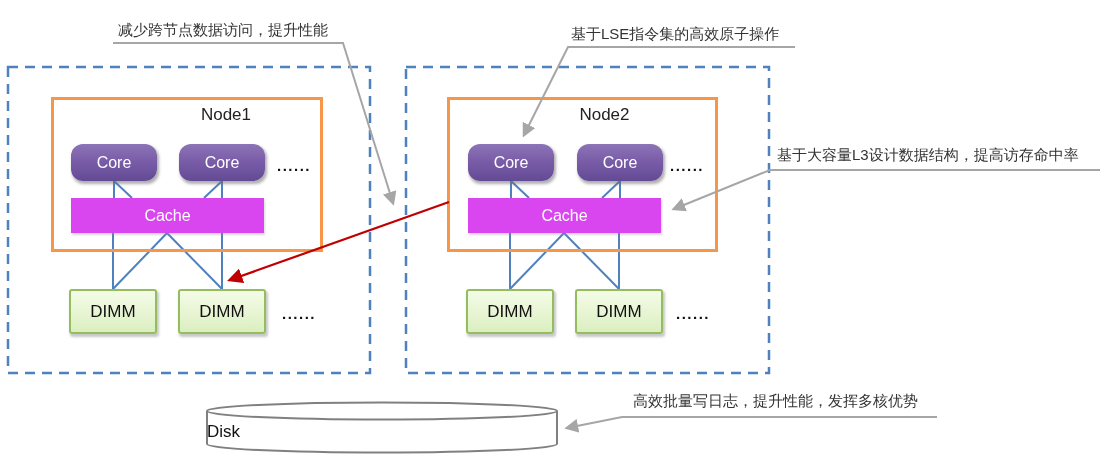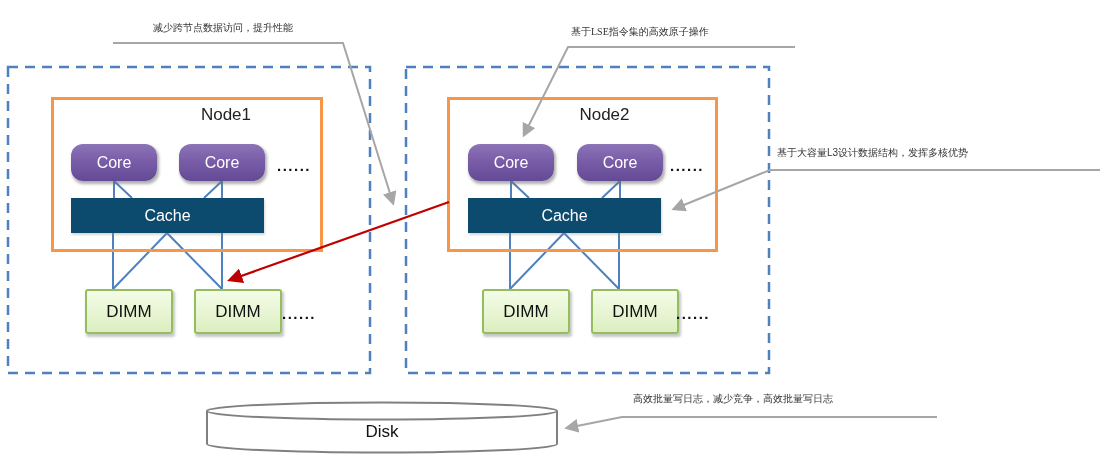--- a/index.html
+++ b/index.html
@@ -9,29 +9,29 @@
   #under-layer{z-index:0;}
   #over-layer{z-index:3;pointer-events:none;}
   .abs{position:absolute;box-sizing:border-box;}
   .orange-box{border:3px solid #F79646;background:transparent;z-index:1;}
   .node-title{z-index:2;font-size:17px;color:#222;text-align:center;white-space:nowrap;margin-left:39px;}
   .core{z-index:2;display:flex;align-items:center;justify-content:center;
         color:#fff;font-size:16px;border-radius:12px;
         background:linear-gradient(180deg,#8c74b7 0%,#7a5da8 45%,#634a95 100%);
         box-shadow:1.5px 2.5px 3px rgba(110,110,110,.55);}
   .cache{z-index:2;display:flex;align-items:center;justify-content:center;
-        color:#fff;font-size:16px;background:#0c4a6e;
+        color:#fff;font-size:16px;background:#d946ef;
         box-shadow:1px 2px 2px rgba(140,140,140,.35);}
   .dimm{z-index:2;display:flex;align-items:center;justify-content:center;
         color:#111;font-size:17px;border:2px solid #94BD5E;border-radius:3px;
         background:linear-gradient(180deg,#f4fbe8 0%,#e7f5d2 55%,#dbeec0 100%);
-        box-shadow:1.5px 2.5px 2.5px rgba(130,130,130,.45);margin-left:16px;}
+        box-shadow:1.5px 2.5px 2.5px rgba(130,130,130,.45);}
   .dots{z-index:2;font-size:15px;font-weight:700;color:#111;letter-spacing:1.5px;white-space:nowrap;}
-  .annotation{z-index:2;font-size:10px;color:#333;white-space:nowrap;}
-  .disk-label{z-index:2;font-size:17px;color:#111;text-align:center;}
+  .annotation{z-index:2;font-size:15px;color:#333;white-space:nowrap;}
+  .disk-label{z-index:2;font-size:17px;color:#111;}
 </style>
 </head>
 <body>
 
 <div id="stage">
 
   <svg id="under-layer" class="layer" viewBox="0 0 1107 468">
     <rect x="8" y="67" width="362" height="306" fill="none" stroke="#4E81BD" stroke-width="2.5" stroke-dasharray="10 7"></rect>
     <rect x="406" y="67" width="363" height="306" fill="none" stroke="#4E81BD" stroke-width="2.5" stroke-dasharray="10 7"></rect>
 
@@ -83,23 +83,23 @@
   <div class="abs core" style="left:577px;top:144px;width:86px;height:37px;">Core</div>
   <div class="abs dots" style="left:670px;top:157px;">......</div>
   <div class="abs cache" style="left:468px;top:198px;width:193px;height:35px;">Cache</div>
   <div class="abs dimm" style="left:466px;top:289px;width:88px;height:45px;">DIMM</div>
   <div class="abs dimm" style="left:575px;top:289px;width:88px;height:45px;">DIMM</div>
   <div class="abs dots" style="left:676px;top:305px;">......</div>
 
   <div class="abs disk-label" style="left:207px;top:422px;width:350px;">Disk</div>
 
   <div class="abs annotation" style="left:112px;top:21px;width:222px;text-align:center;">减少跨节点数据访问，提升性能</div>
-  <div class="abs annotation" style="left:571px;top:25px;font-family:Liberation Serif, serif;">基于LSE指令集的高效原子操作</div>
-  <div class="abs annotation" style="left:777px;top:146px;">基于大容量L3设计数据结构，发挥多核优势</div>
-  <div class="abs annotation" style="left:633px;top:392px;">高效批量写日志，减少竞争，高效批量写日志</div>
+  <div class="abs annotation" style="left:571px;top:25px;">基于LSE指令集的高效原子操作</div>
+  <div class="abs annotation" style="left:777px;top:146px;">基于大容量L3设计数据结构，提高访存命中率</div>
+  <div class="abs annotation" style="left:633px;top:392px;">高效批量写日志，提升性能，发挥多核优势</div>
 
   <svg id="over-layer" class="layer" viewBox="0 0 1107 468">
     <defs>
       <marker id="mgray" viewBox="0 0 10 10" refX="8" refY="5" markerWidth="7" markerHeight="7" orient="auto">
         <path d="M0,0 L10,5 L0,10 Z" fill="#A6A6A6"></path>
       </marker>
       <marker id="mred" viewBox="0 0 10 10" refX="8" refY="5" markerWidth="7" markerHeight="7" orient="auto">
         <path d="M0,0 L10,5 L0,10 Z" fill="#C00000"></path>
       </marker>
     </defs>

